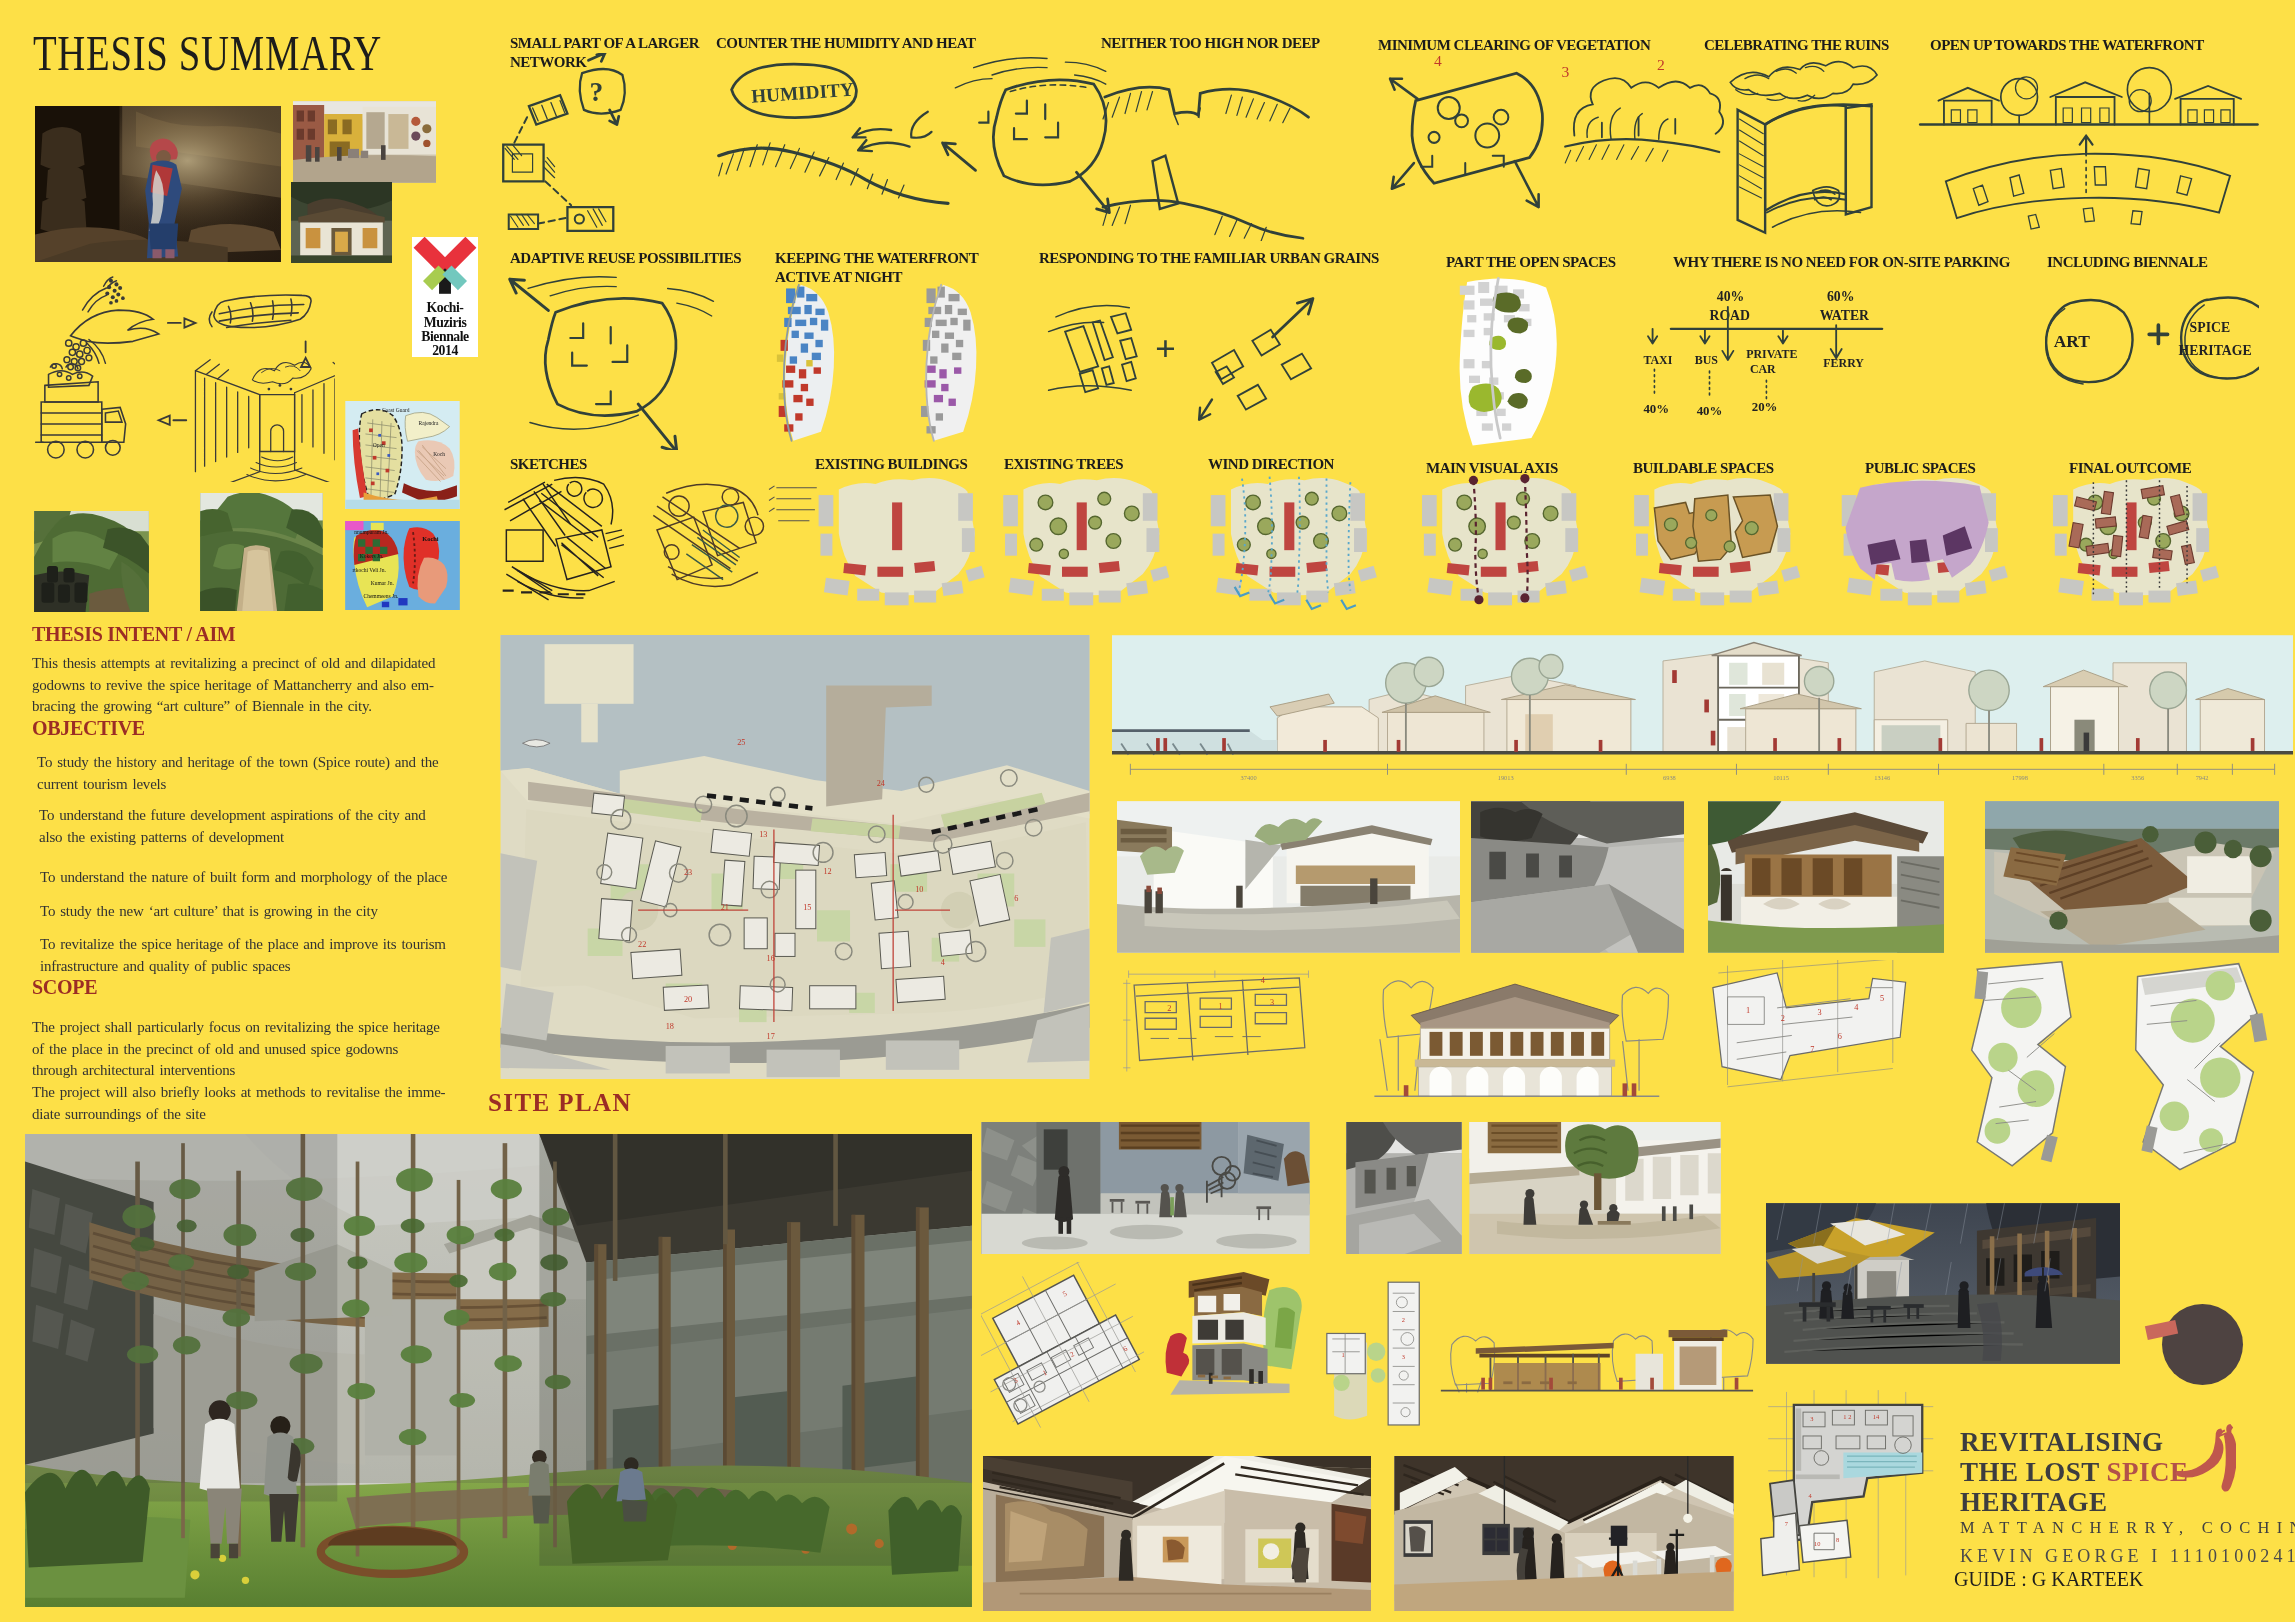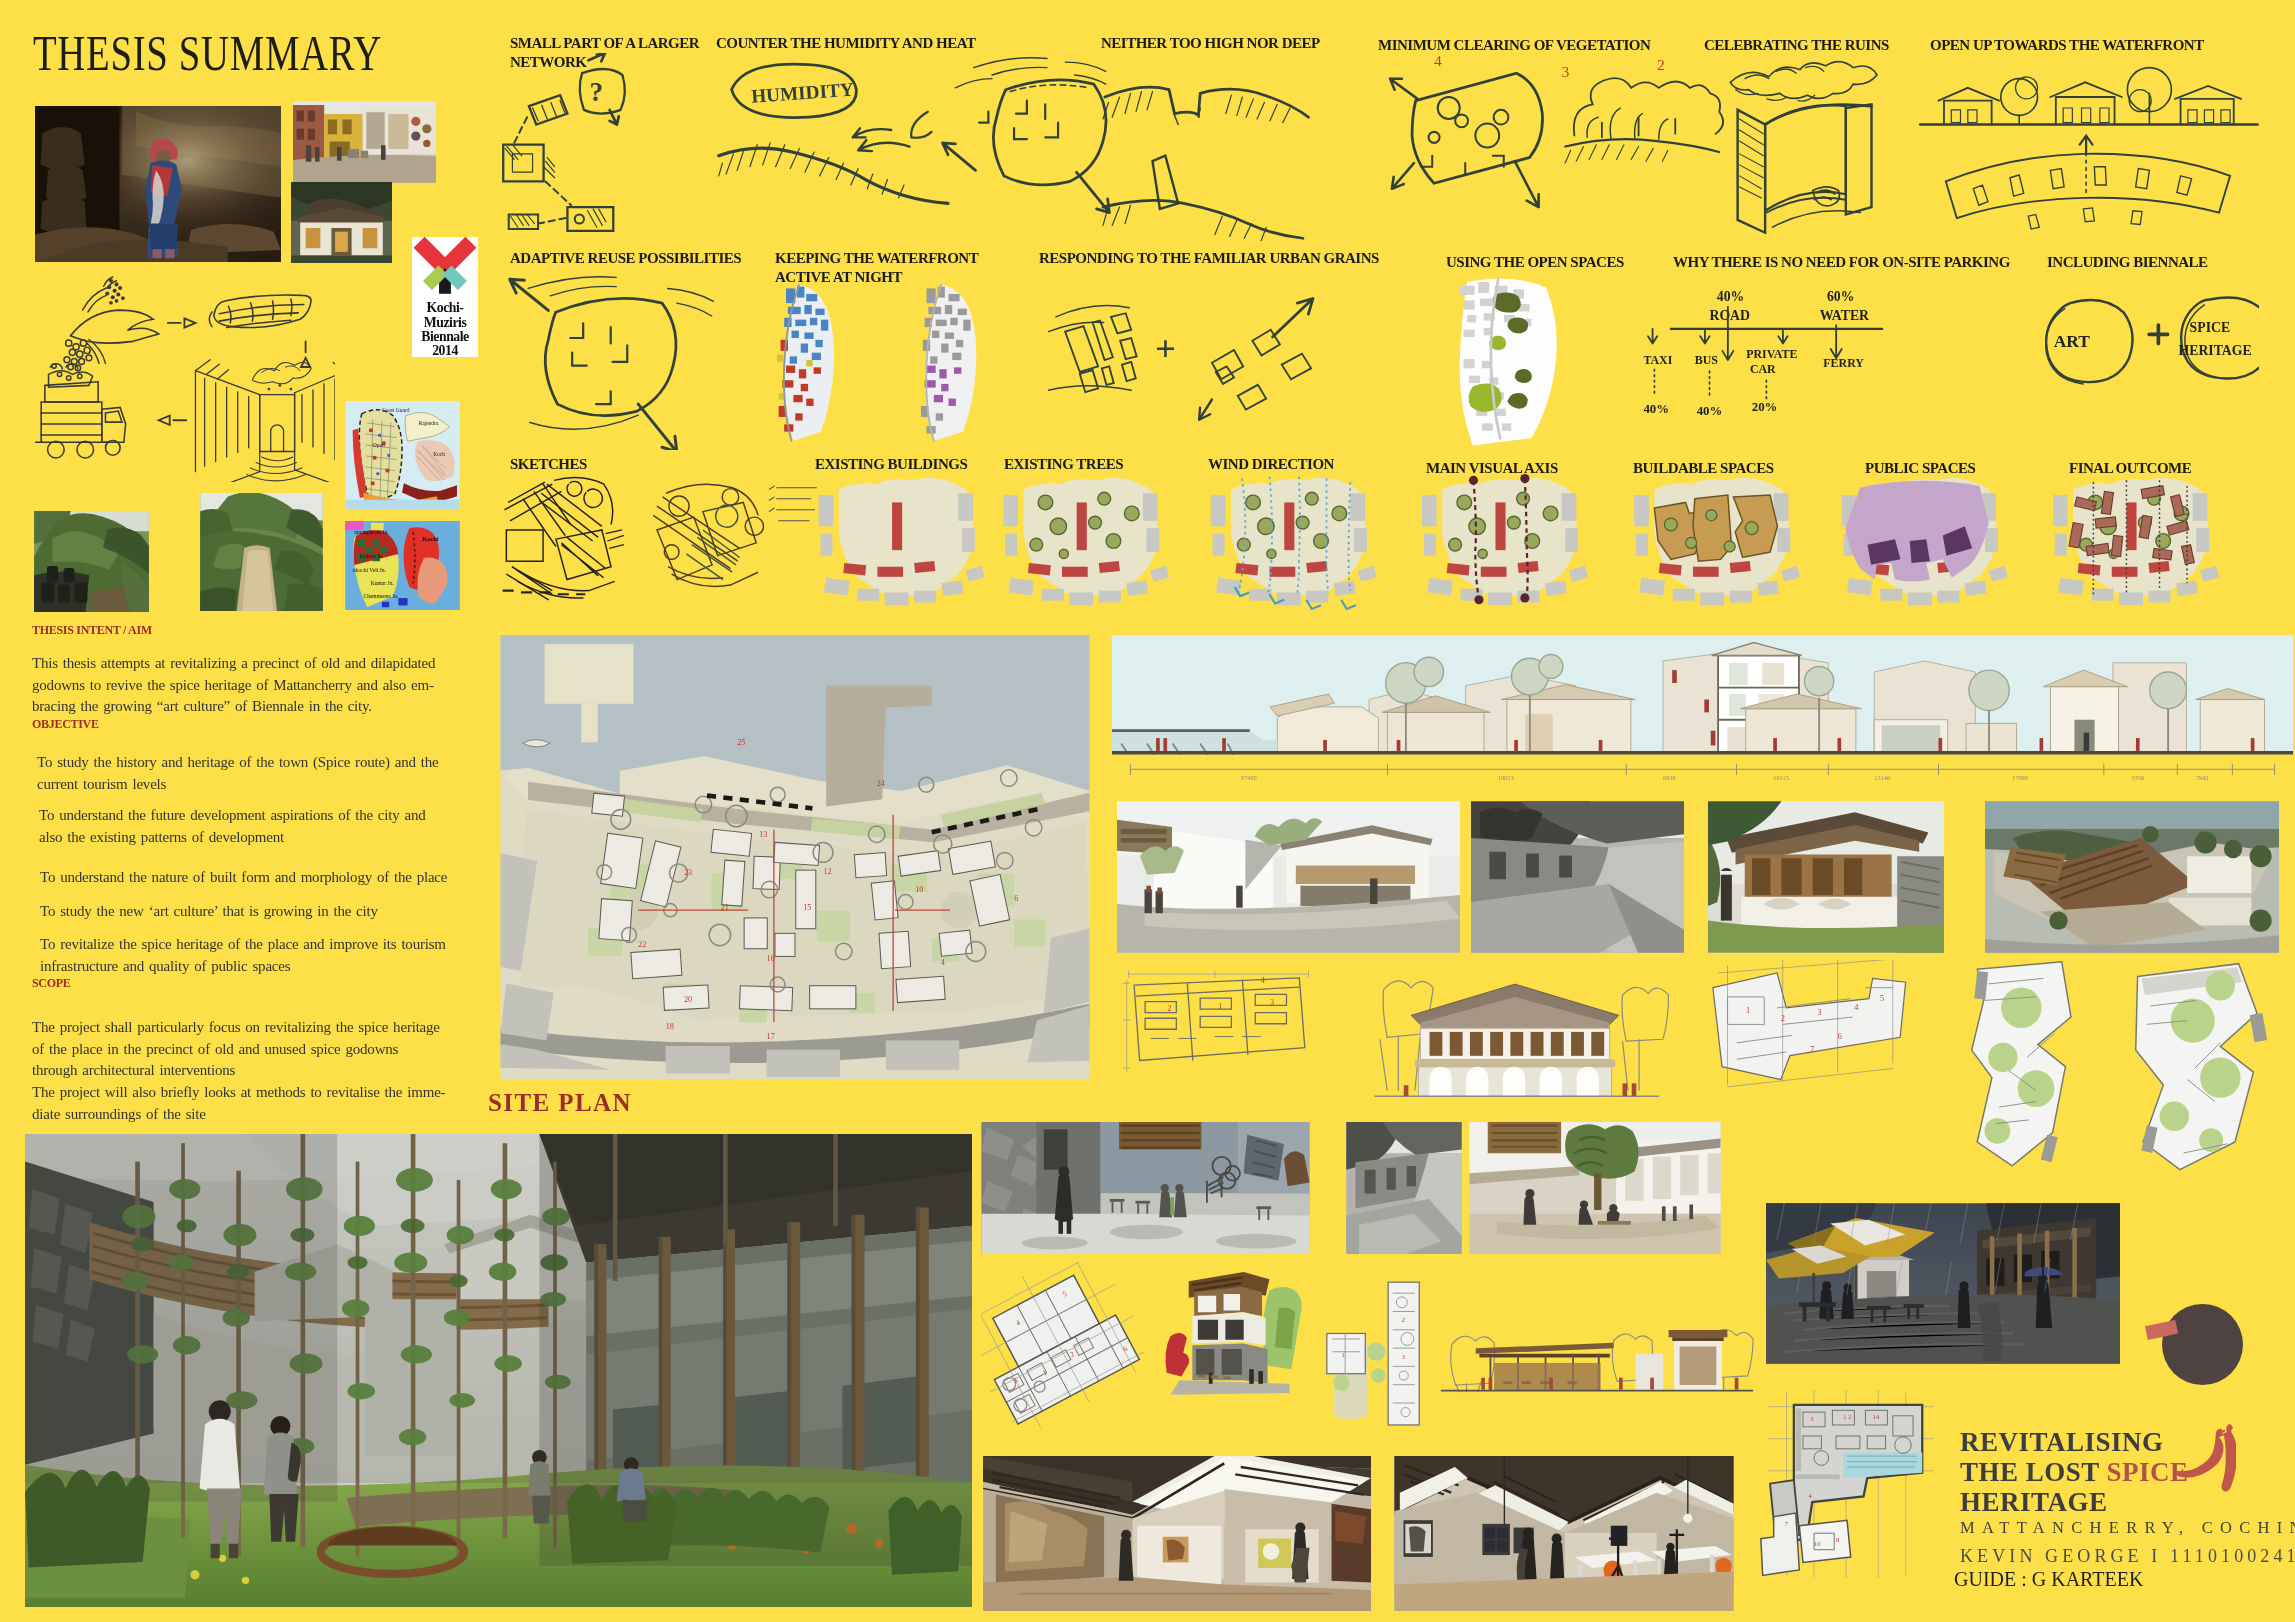--- a/index.html
+++ b/index.html
@@ -1,39 +1,39 @@
 <!DOCTYPE html>
 <html style="font-size:14.7px"><head><meta charset="utf-8">
 <style>
 html,body{margin:0;padding:0;background:#fff}
 #page{position:relative;width:2296px;height:1623px;background:#fde047;font-family:Liberation Serif, serif;overflow:hidden}
 .abs{position:absolute}
 .sh{position:absolute;font-weight:bold;color:#1b1b1b;font-size:15px;line-height:19px;letter-spacing:-0.5px;white-space:pre-line}
-.rh{position:absolute;font-weight:bold;color:#9b2d25;font-size:12px;letter-spacing:-0.3px}
+.rh{position:absolute;font-weight:bold;color:#9b2d25;font-size:20px;letter-spacing:-0.3px}
 .bt{position:absolute;color:#333333;font-size:15px;line-height:21.6px;word-spacing:1.4px;letter-spacing:-0.2px;white-space:nowrap}
 svg{display:block}
 </style></head>
 <body>
 <div id="page">
 
   <div class="abs" style="left:33px;top:24px;font-size:51px;color:#1d1d1b;letter-spacing:0.9px;font-weight:400;transform:scale(0.76,1);transform-origin:0 0">THESIS SUMMARY</div>
 
   <div class="sh" style="left:510px;top:34px">SMALL PART OF A LARGER
 NETWORK</div>
   <div class="sh" style="left:716px;top:34px">COUNTER THE HUMIDITY AND HEAT</div>
   <div class="sh" style="left:1101px;top:34px">NEITHER TOO HIGH NOR DEEP</div>
   <div class="sh" style="left:1378px;top:36px">MINIMUM CLEARING OF VEGETATION</div>
   <div class="sh" style="left:1704px;top:36px">CELEBRATING THE RUINS</div>
   <div class="sh" style="left:1930px;top:36px">OPEN UP TOWARDS THE WATERFRONT</div>
 
   <div class="sh" style="left:510px;top:249px">ADAPTIVE REUSE POSSIBILITIES</div>
   <div class="sh" style="left:775px;top:249px">KEEPING THE WATERFRONT
 ACTIVE AT NIGHT</div>
   <div class="sh" style="left:1039px;top:249px">RESPONDING TO THE FAMILIAR URBAN GRAINS</div>
-  <div class="sh" style="left:1446px;top:253px">USING THE OPEN SPACES</div>
+  <div class="sh" style="left:1446px;top:253px">PART THE OPEN SPACES</div>
   <div class="sh" style="left:1673px;top:253px">WHY THERE IS NO NEED FOR ON-SITE PARKING</div>
   <div class="sh" style="left:2047px;top:253px">INCLUDING BIENNALE</div>
 
   <div class="sh" style="left:510px;top:455px">SKETCHES</div>
   <div class="sh" style="left:815px;top:455px">EXISTING BUILDINGS</div>
   <div class="sh" style="left:1004px;top:455px">EXISTING TREES</div>
   <div class="sh" style="left:1208px;top:455px">WIND DIRECTION</div>
   <div class="sh" style="left:1426px;top:459px">MAIN VISUAL AXIS</div>
   <div class="sh" style="left:1633px;top:459px">BUILDABLE SPACES</div>
   <div class="sh" style="left:1865px;top:459px">PUBLIC SPACES</div>

